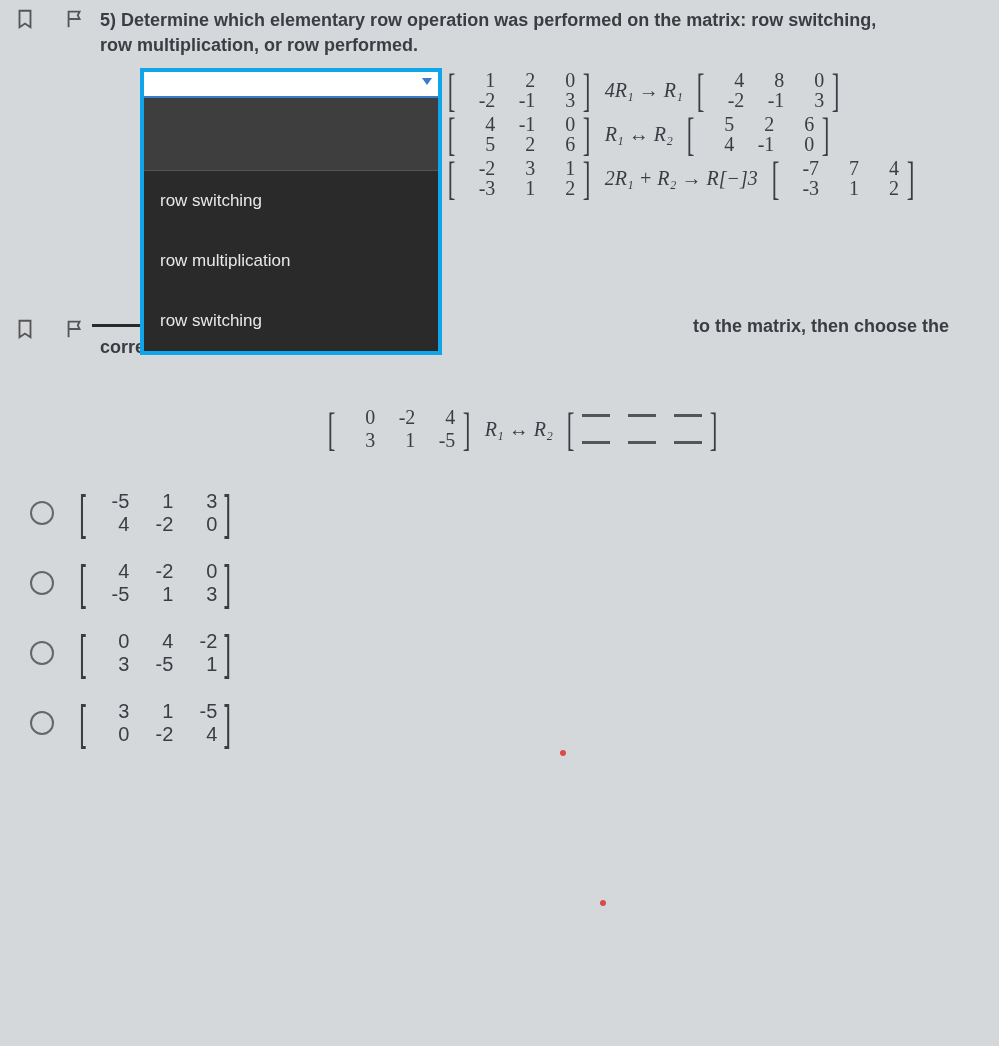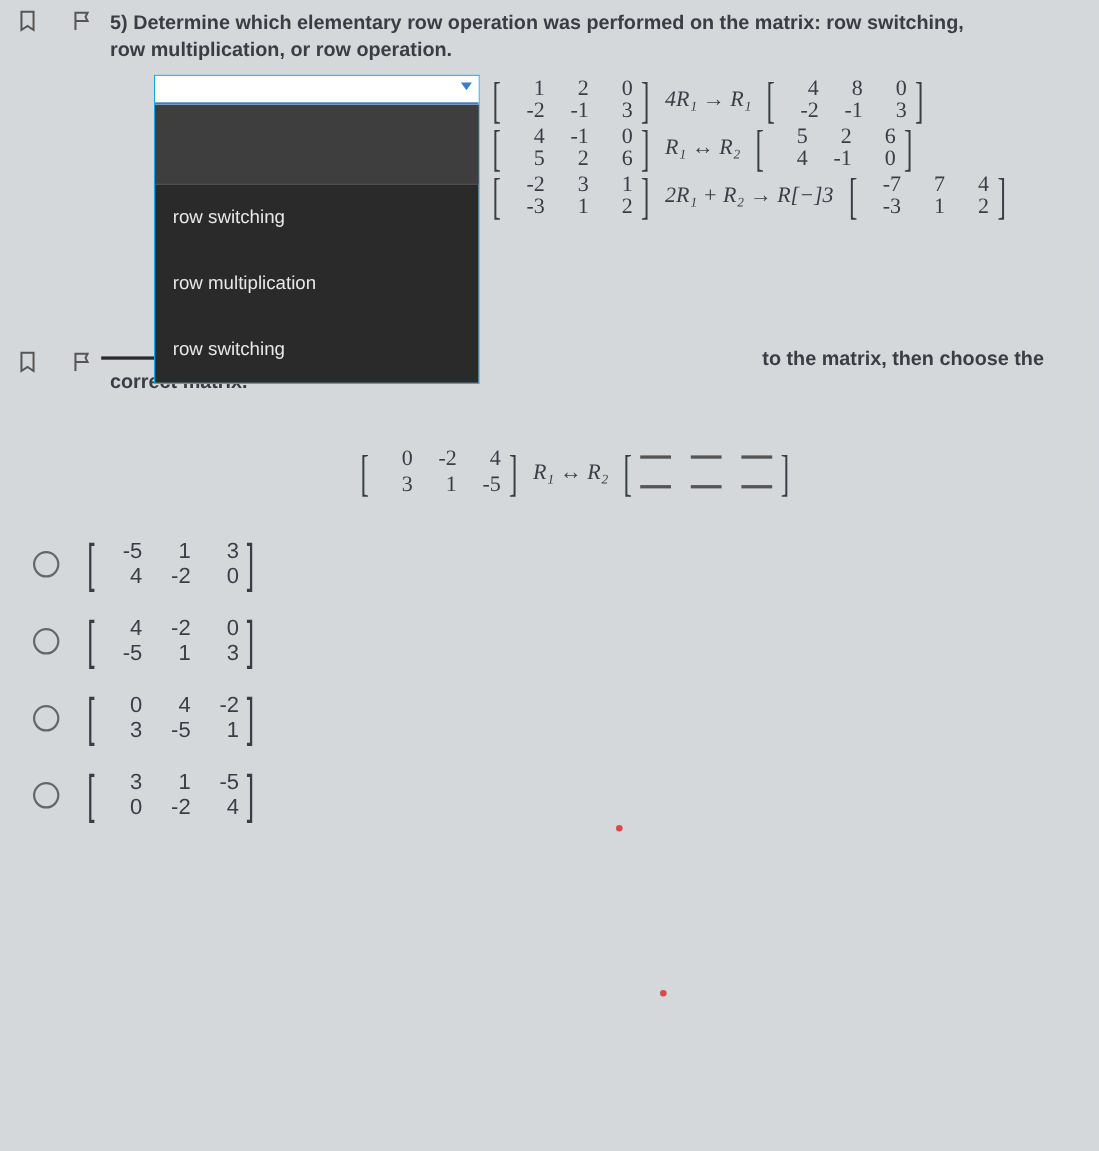--- a/index.html
+++ b/index.html
@@ -43,21 +43,21 @@
     margin-left: 140px;
     margin-top: 12px;
     position: relative;
   }
   .dropdown {
     position: absolute;
     top: 68px;
     left: 140px;
     width: 294px;
     background: #fff;
-    border: 1px solid #0ea5e9;
+    border: 4px solid #0ea5e9;
     z-index: 10;
   }
   .dropdown-selected {
     height: 24px;
     background: #fff;
     border-bottom: 2px solid #3a7cc9;
     position: relative;
   }
   .dropdown-arrow {
     position: absolute;
@@ -195,21 +195,21 @@
   </div>
   <div class="icon-col">
     <span class="flag-icon">
       <svg viewBox="0 0 24 24">
           <path d="M5 3v18M5 4h12l-2 4 2 4H5"></path>
         </svg>
     </span>
   </div>
   <div class="q5-text">
     <span>5)</span> <span>Determine which elementary row operation was performed on the matrix: row switching,</span><br>
-    <span>row multiplication, or row operation.</span>
+    <span>row multiplication, or row performed.</span>
   </div>
 </div>
 
 <div class="dropdown">
   <div class="dropdown-selected">
     <div class="dropdown-arrow"></div>
   </div>
   <div class="dropdown-list">
     <div class="dropdown-blank"></div>
     <div class="dropdown-item">row switching</div>

